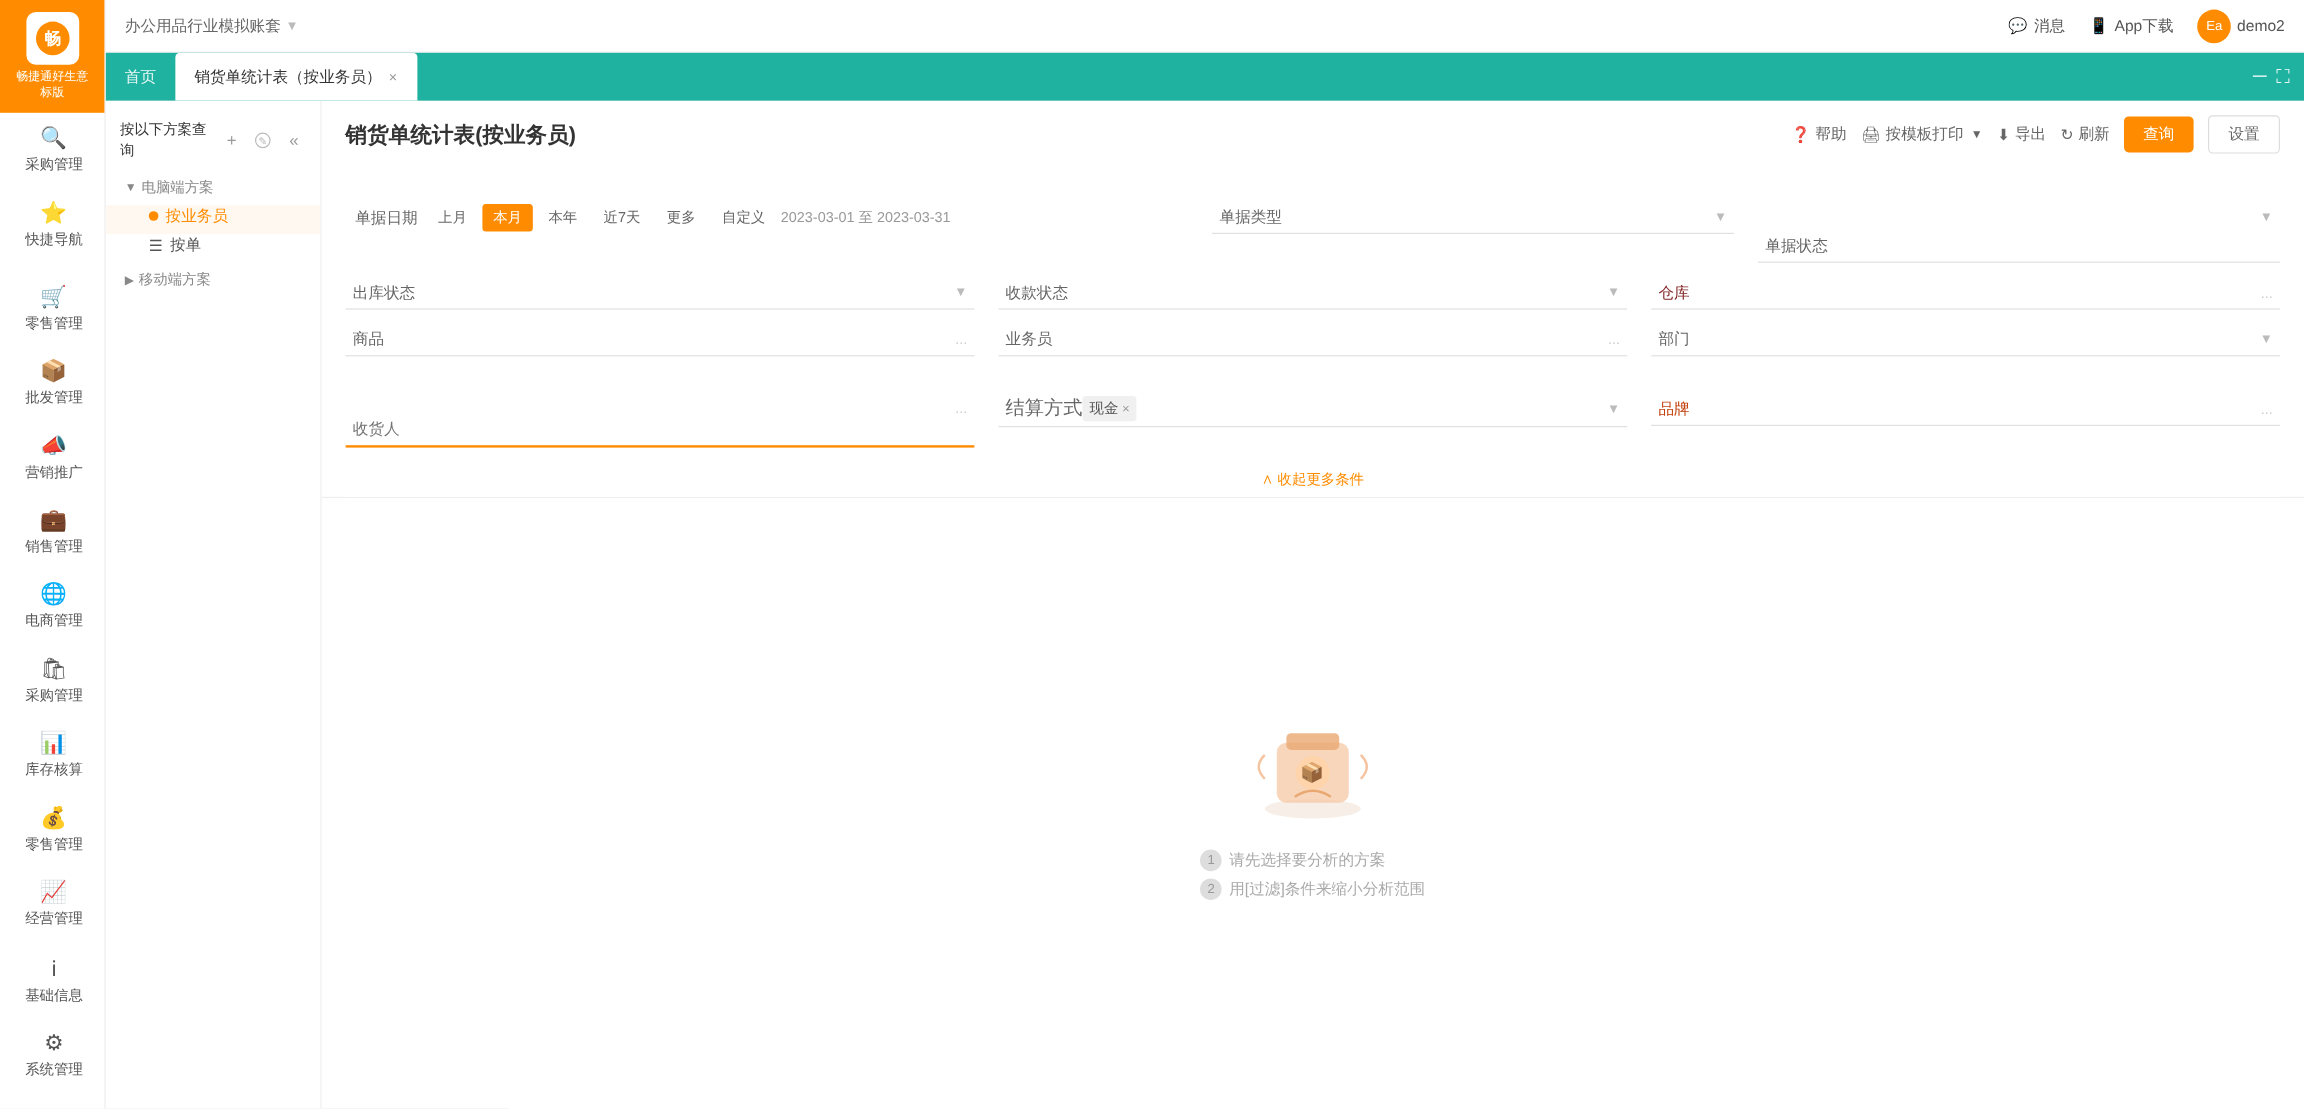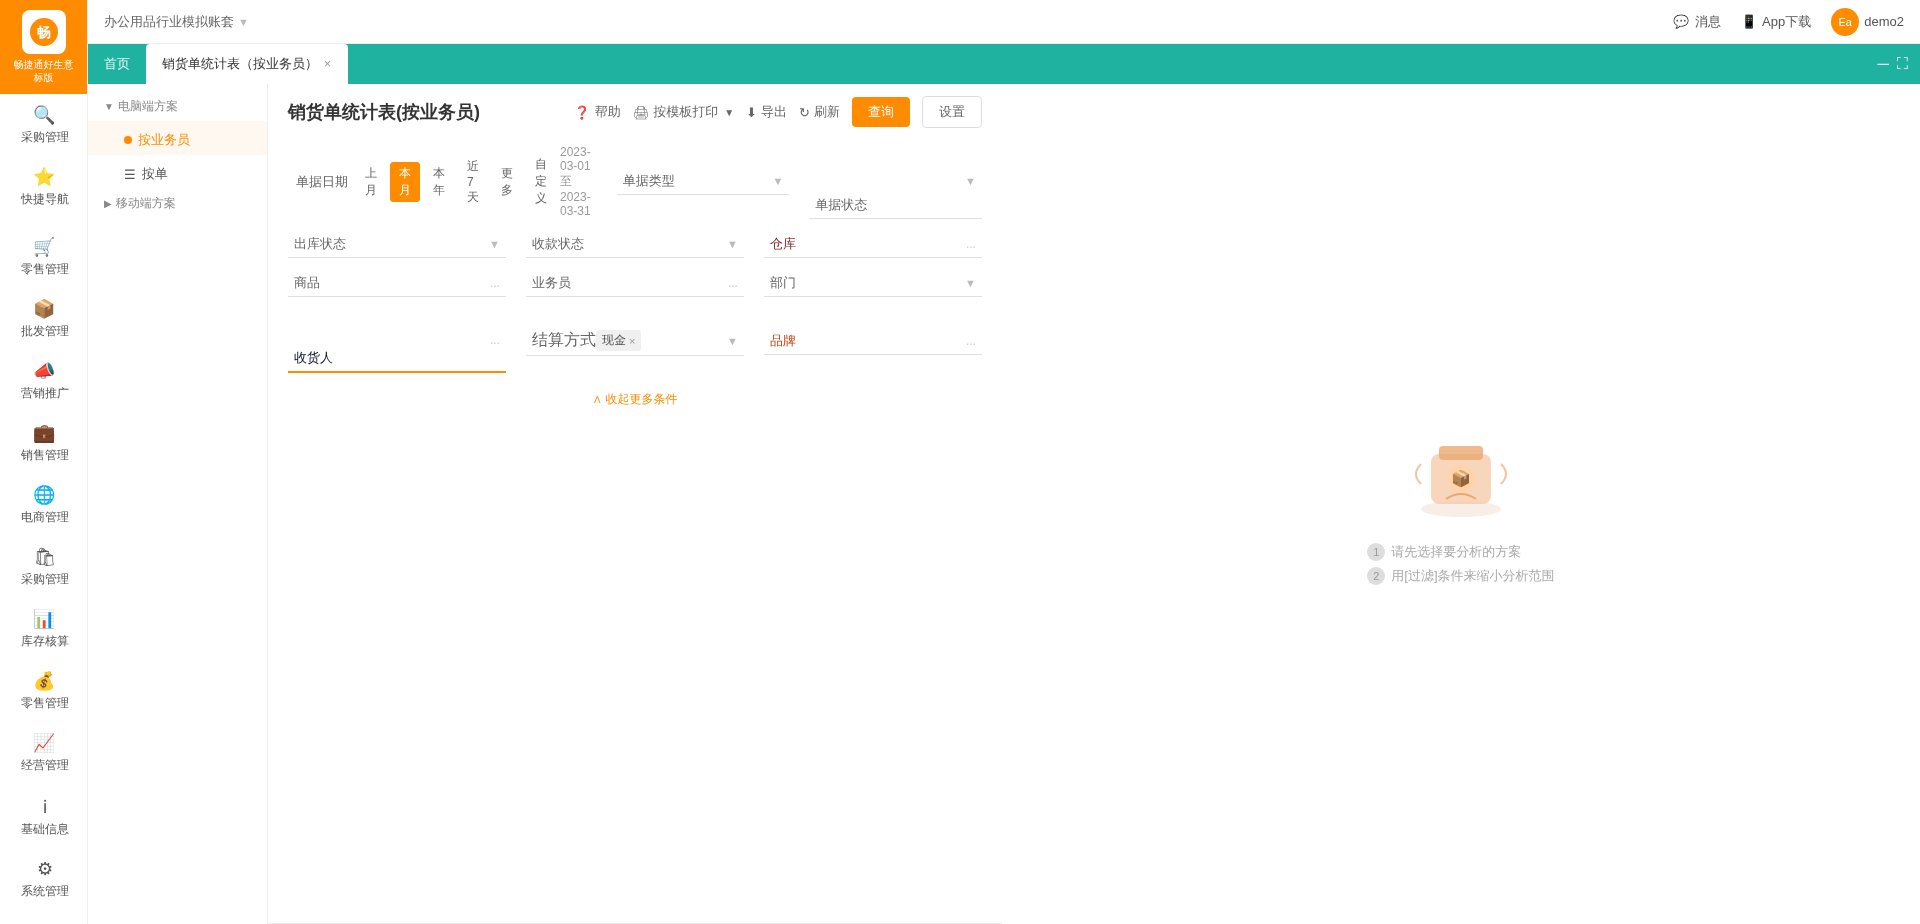--- a/index.html
+++ b/index.html
@@ -35,27 +35,27 @@
     .tabbar-icon-btn { color: rgba(255,255,255,0.9); cursor: pointer; font-size: 16px; }
 
     
     .content { flex: 1; display: flex; overflow: hidden; background: #f0f2f5; }
 
     
     .left-panel { width: 180px; background: #fff; border-right: 1px solid #eee; padding: 8px 0; flex-shrink: 0; overflow-y: auto; }
     .left-panel-header { display: flex; align-items: center; padding: 8px 12px; font-size: 13px; color: #333; font-weight: 500; justify-content: space-between; }
     .left-panel-header-actions { display: flex; gap: 6px; align-items: center; }
     .icon-btn-sm { width: 20px; height: 20px; display: flex; align-items: center; justify-content: center; color: #999; cursor: pointer; font-size: 14px; border-radius: 3px; }
-    .tree-sub-item { display: flex; align-items: center; padding: 10px 12px 6px 36px; cursor: pointer; color: #555; font-size: 13px; gap: 6px; }
+    .tree-sub-item { display: flex; align-items: center; padding: 0 12px 6px 36px; cursor: pointer; color: #555; font-size: 13px; gap: 6px; }
     .tree-sub-item.active { color: #ff8c00; background: #fff8f0; }
     .tree-sub-item .active-dot { width: 8px; height: 8px; border-radius: 50%; background: #ff8c00; display: flex; align-items: center; justify-content: center; flex-shrink: 0; }
     .tree-group { padding: 6px 12px 6px 16px; display: flex; align-items: center; gap: 4px; cursor: pointer; color: #888; font-size: 12px; }
 
     
-    .right-panel { flex: 1; display: flex; flex-direction: row; overflow: hidden; }
+    .right-panel { flex: 1; display: flex; flex-direction: column; overflow: hidden; }
 
     
     .page-header { background: #fff; padding: 12px 20px 0; border-bottom: 1px solid #eee; }
     .page-title-row { display: flex; align-items: center; justify-content: space-between; margin-bottom: 8px; }
     .page-title { font-size: 18px; font-weight: 600; color: #333; }
     .page-header-actions { display: flex; align-items: center; gap: 12px; }
     .action-btn { display: flex; align-items: center; gap: 4px; color: #666; font-size: 13px; cursor: pointer; }
     .action-btn-primary { background: #ff8c00; color: #fff; border: none; padding: 6px 16px; border-radius: 4px; font-size: 13px; cursor: pointer; }
     .action-btn-secondary { background: #fff; color: #666; border: 1px solid #ddd; padding: 6px 16px; border-radius: 4px; font-size: 13px; cursor: pointer; }
 
@@ -190,20 +190,33 @@
     </div>
     <div class="tabbar-right">
       <span class="tabbar-icon-btn">─</span>
       <span class="tabbar-icon-btn">⛶</span>
     </div>
   </div>
 
   <div class="content">
 
     <div class="left-panel">
+      <div class="left-panel-header">
+        <span style="font-size:12px;">按以下方案查询</span>
+        <div class="left-panel-header-actions">
+          <div class="icon-btn-sm">+</div>
+          <div class="icon-btn-sm">
+            <svg width="14" height="14" viewBox="0 0 14 14">
+                <circle cx="7" cy="7" r="6" stroke="#bbb" fill="none"></circle>
+                <text x="7" y="11" text-anchor="middle" font-size="9" fill="#bbb">✎</text>
+              </svg>
+          </div>
+          <div class="icon-btn-sm">«</div>
+        </div>
+      </div>
       <div class="tree-group">
         <span style="font-size:10px;">▼</span>
         <span>电脑端方案</span>
       </div>
       <div class="tree-sub-item active">
         <div class="active-dot"></div>
         <span>按业务员</span>
       </div>
       <div class="tree-sub-item">
         <span style="font-size:13px;">☰</span>
@@ -299,21 +312,21 @@
             </div>
             <div style="display:flex;align-items:center;flex:1;border-bottom:1px solid #e0e0e0;padding:4px 6px;">
               <span style="color:#666;font-size:13px;min-width:30px;">部门</span>
               <span style="flex:1;"></span>
               <span style="color:#bbb;font-size:11px;">▼</span>
             </div>
           </div>
 
           <div class="filter-row">
             <div style="display:flex;align-items:center;flex:1;border-bottom:2px solid #ff8c00;padding:4px 6px;">
-              <span style="color:#0f172a;font-size:13px;min-width:40px;margin-top:36px;">收货人</span>
+              <span style="color:#737373;font-size:13px;min-width:40px;margin-top:36px;">收货人</span>
               <span style="flex:1;"></span>
               <span style="color:#ccc;font-size:12px;">...</span>
             </div>
             <div style="display:flex;align-items:center;flex:1;border-bottom:1px solid #e0e0e0;padding:4px 6px;margin:0 12px;">
               <span style="color:#666;font-size:16px;min-width:50px;">结算方式</span>
               <div style="background:#f0f0f0;border-radius:3px;padding:2px 6px;display:flex;align-items:center;gap:3px;">
                 <span style="font-size:12px;color:#555;">现金</span>
                 <span style="font-size:11px;color:#999;cursor:pointer;">×</span>
               </div>
               <span style="flex:1;"></span>

